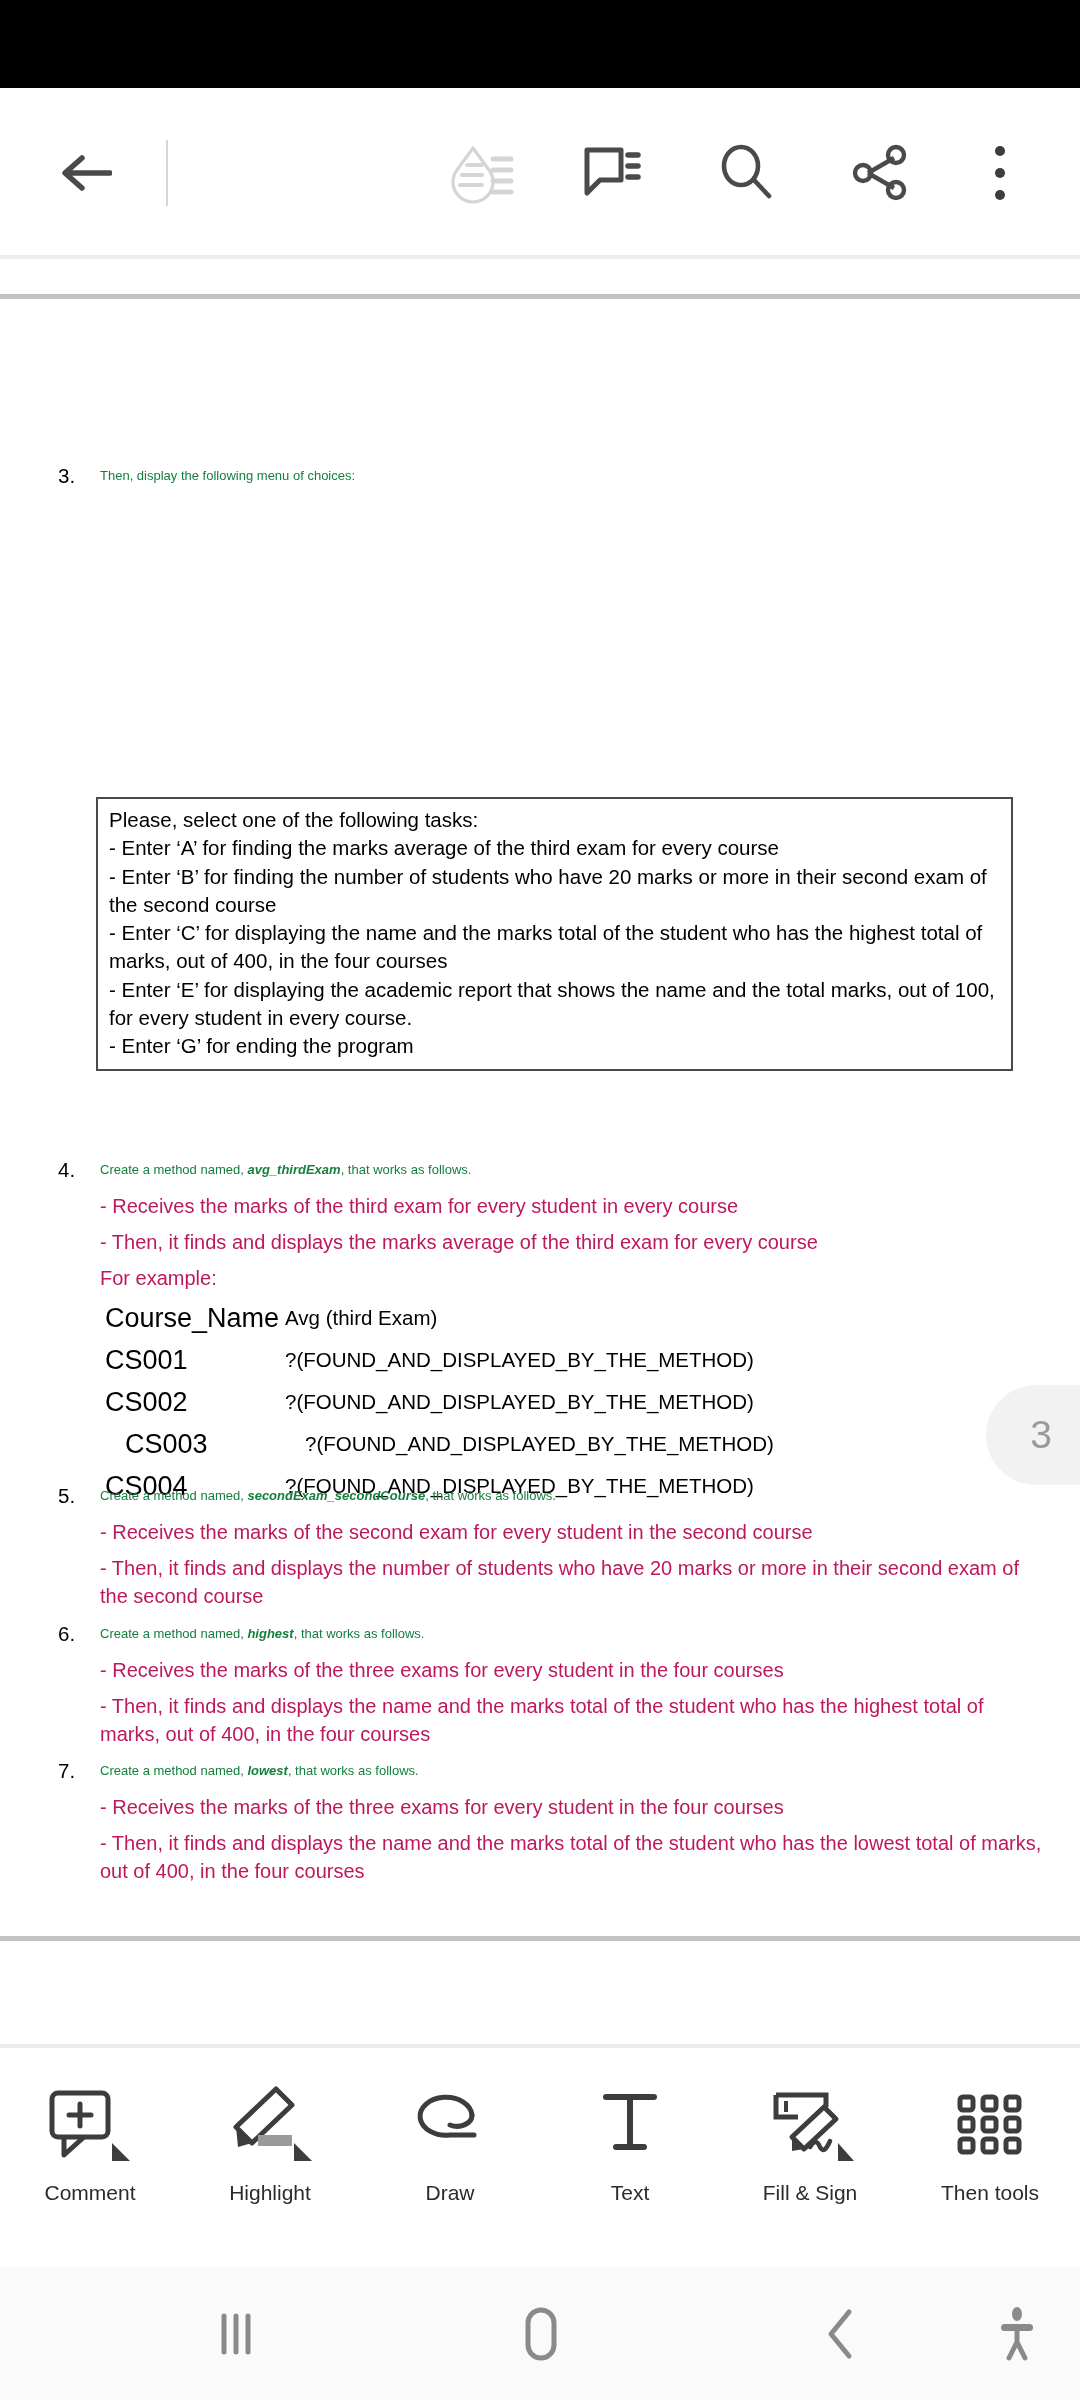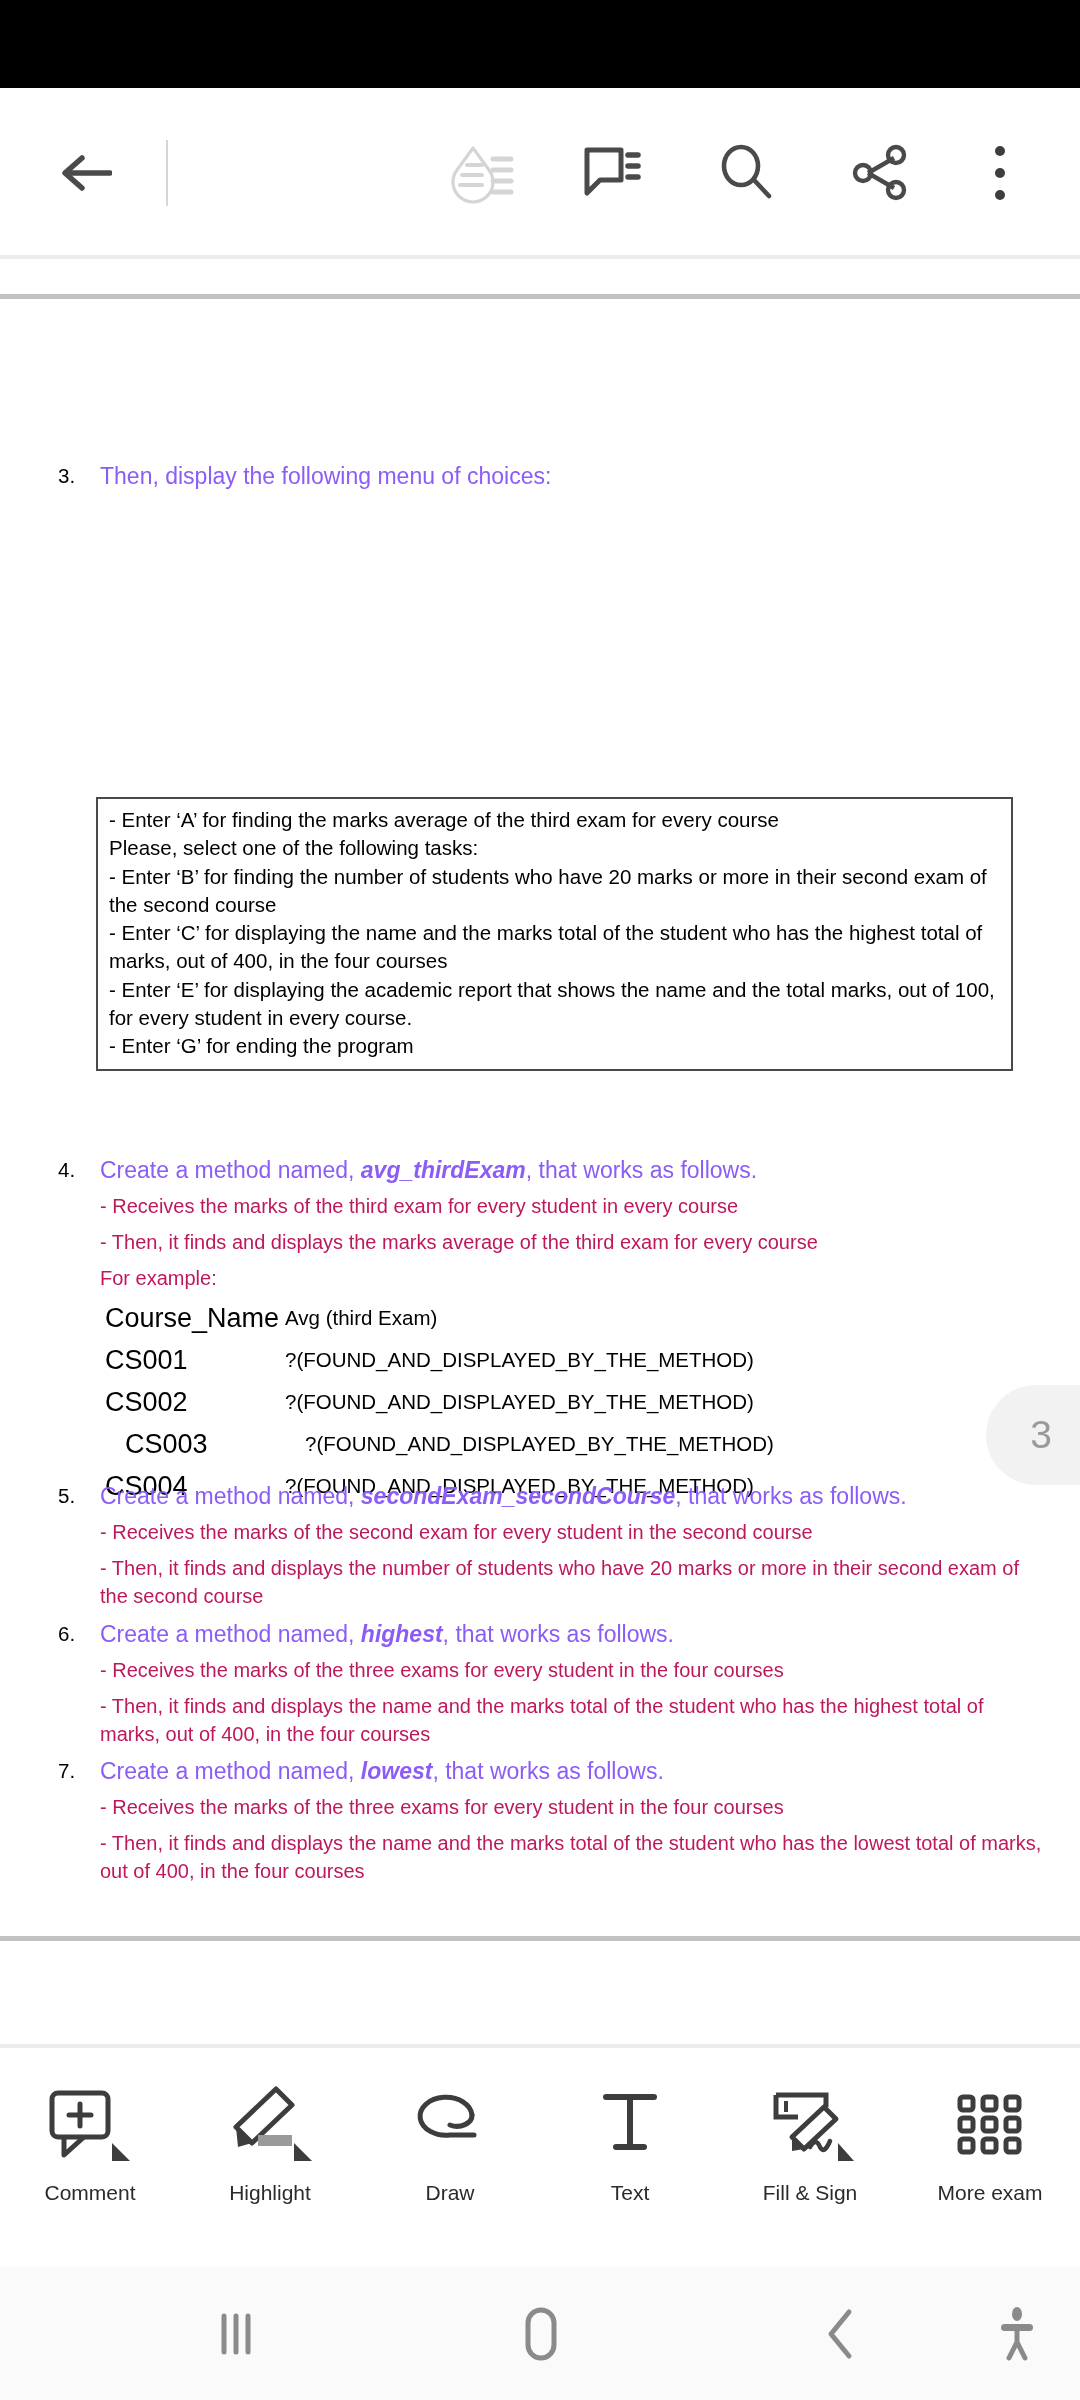--- a/index.html
+++ b/index.html
@@ -56,21 +56,21 @@
   }
 
   
   .item { position:absolute; left:0; width:1080px; }
   .num {
     position:absolute; left:58px; top:0; width:40px;
     font-size:20.5px; line-height:28px; color:#000;
   }
   .itxt {
     position:absolute; left:100px; top:0; right:30px;
-    font-size:23px; line-height:28px; color:#8b5cf6;
+    font-size:13px; line-height:28px; color:#15803d;
   }
   .sub {
     position:absolute; left:100px; right:40px;
     font-size:20px; line-height:28px; color:#be185d;
   }
   b.mname { font-weight:bold; font-style:italic; }
 
   
   .menubox {
     position:absolute; left:96px; top:497px; width:917px;
@@ -199,22 +199,22 @@
 
   <div class="page">
     <div class="doc">
 
       <div class="item" style="top:162px;">
         <span class="num">3.</span>
         <span class="itxt">Then, display the following menu of choices:</span>
       </div>
 
       <div class="menubox">
+        <p>Please, select one of the following tasks:</p>
         <p>- Enter ‘A’ for finding the marks average of the third exam for every course</p>
-        <p>Please, select one of the following tasks:</p>
         <p>- Enter ‘B’ for finding the number of students who have 20 marks or more in their second exam of the second course</p>
         <p>- Enter ‘C’ for displaying the name and the marks total of the student who has the highest total of marks, out of 400, in the four courses</p>
         <p>- Enter ‘E’ for displaying the academic report that shows the name and the total marks, out of 100, for every student in every course.</p>
         <p>- Enter ‘G’ for ending the program</p>
       </div>
 
       <div class="item" style="top:856px;">
         <span class="num">4.</span>
         <span class="itxt"><span>Create a method named, </span><b class="mname">avg_thirdExam</b><span>, that works as follows.</span></span>
       </div>
@@ -346,21 +346,21 @@
             <rect x="62" y="12" width="13" height="13" rx="3"></rect>
             <rect x="16" y="33" width="13" height="13" rx="3"></rect>
             <rect x="39" y="33" width="13" height="13" rx="3"></rect>
             <rect x="62" y="33" width="13" height="13" rx="3"></rect>
             <rect x="16" y="54" width="13" height="13" rx="3"></rect>
             <rect x="39" y="54" width="13" height="13" rx="3"></rect>
             <rect x="62" y="54" width="13" height="13" rx="3"></rect>
           </g>
         </svg>
       </div>
-      <div class="tlabel">More exam</div>
+      <div class="tlabel">Then tools</div>
     </div>
 
   </div>
 
   <div class="navbar">
 
     <div class="nav-btn nav-recents">
       <svg width="60" height="60" viewBox="0 0 60 60" aria-hidden="true">
         <g stroke="#8a8a8a" stroke-width="5" stroke-linecap="round">
           <line x1="18" y1="12" x2="18" y2="48"></line>

